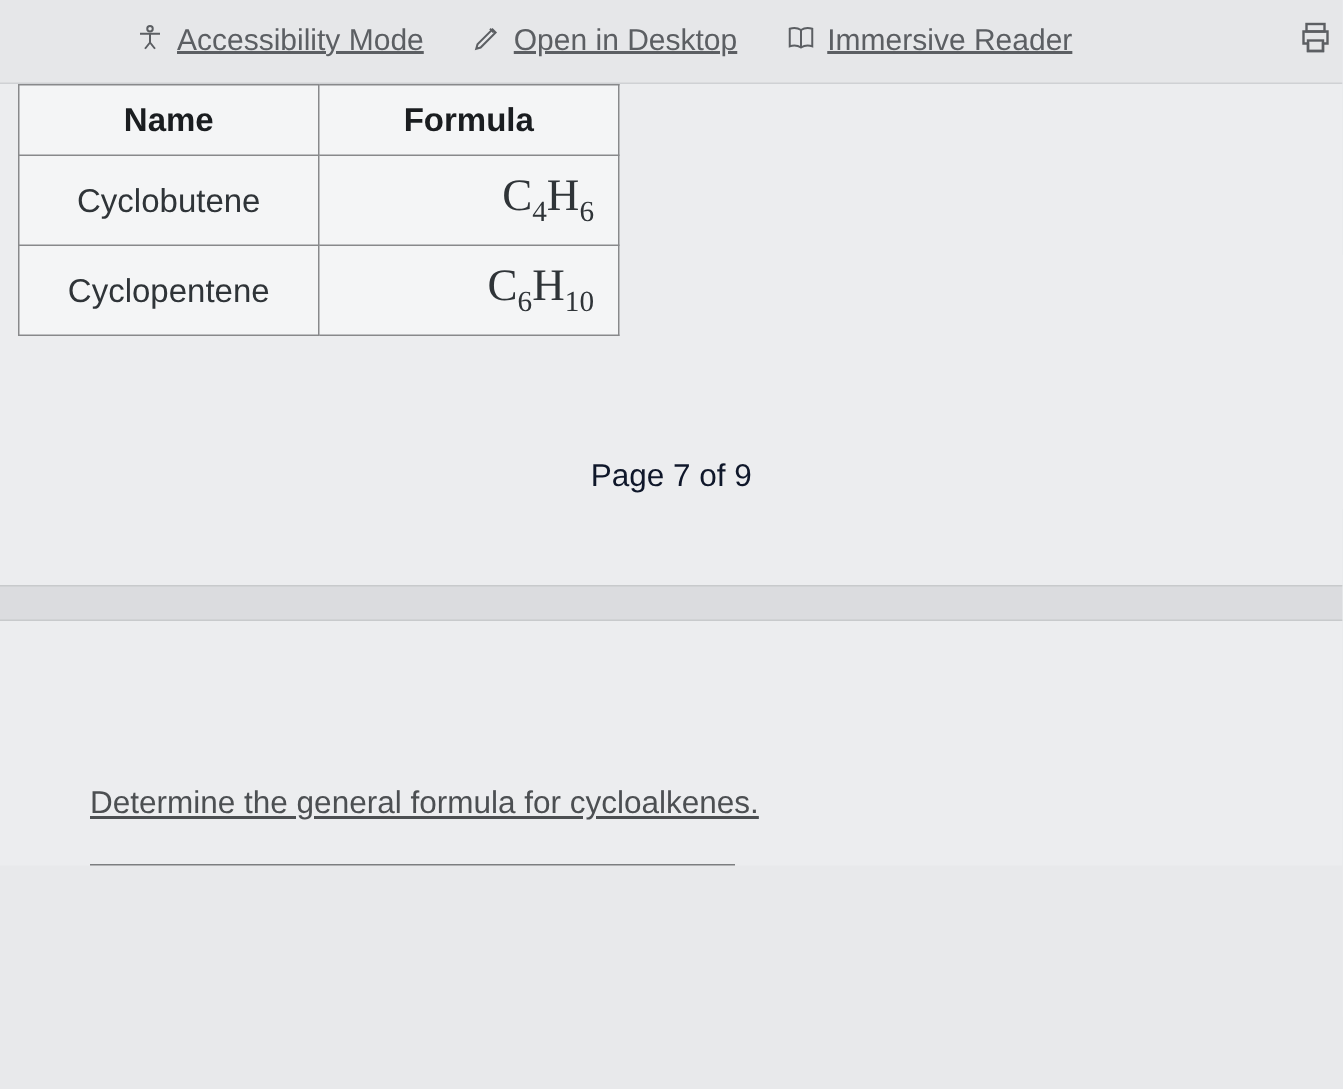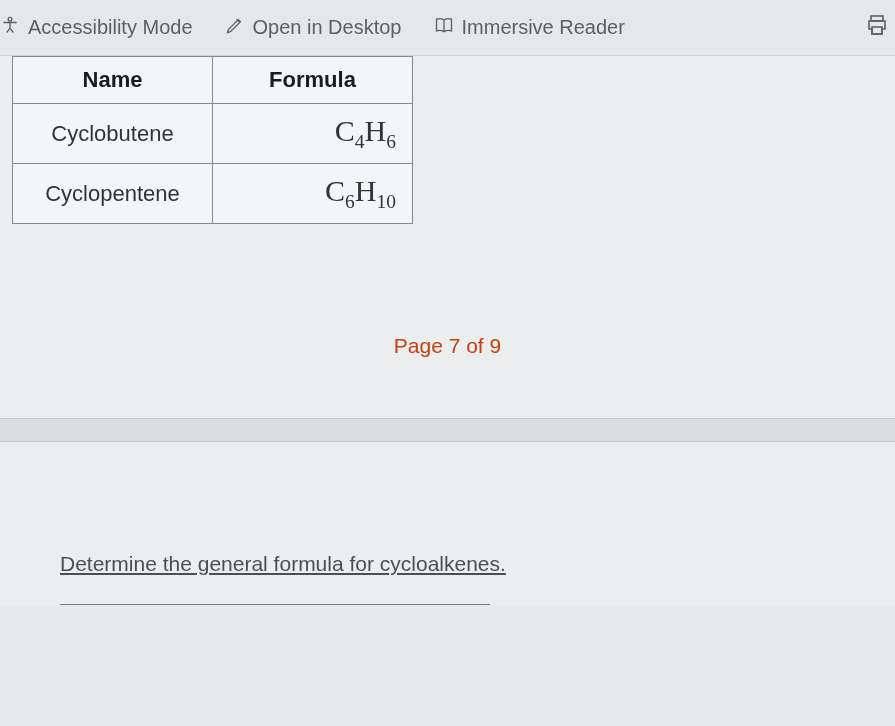--- a/index.html
+++ b/index.html
@@ -11,22 +11,24 @@
     background: #e8e9eb;
   }
   .toolbar {
     height: 56px;
     width: 100%;
     background: #e6e7e9;
     border-bottom: 1px solid #cfd1d4;
     display: flex;
     align-items: center;
     gap: 32px;
+    padding-left: 90px;
     font-size: 20px;
     color: #5c5f63;
+    text-decoration: underline;
   }
   .toolbar-item {
     display: flex;
     align-items: center;
     gap: 8px;
     cursor: pointer;
   }
   .toolbar-item svg { flex: 0 0 auto; }
   .print-btn {
     margin-left: auto;
@@ -64,22 +66,22 @@
   }
   table.chem td.formula-cell sub {
     font-size: 0.65em;
     vertical-align: sub;
   }
   .col-name { width: 200px; }
   .col-formula { width: 200px; }
   .page-indicator {
     text-align: center;
     font-size: 21px;
-    color: #c2410c;
-    margin-top: 110px;
+    color: #0f172a;
+    margin-top: 82px;
     margin-bottom: 60px;
   }
   .divider {
     height: 24px;
     background: #dbdcdf;
     border-top: 1px solid #c8cacc;
     border-bottom: 1px solid #c8cacc;
     margin-top: 40px;
   }
   .question {

